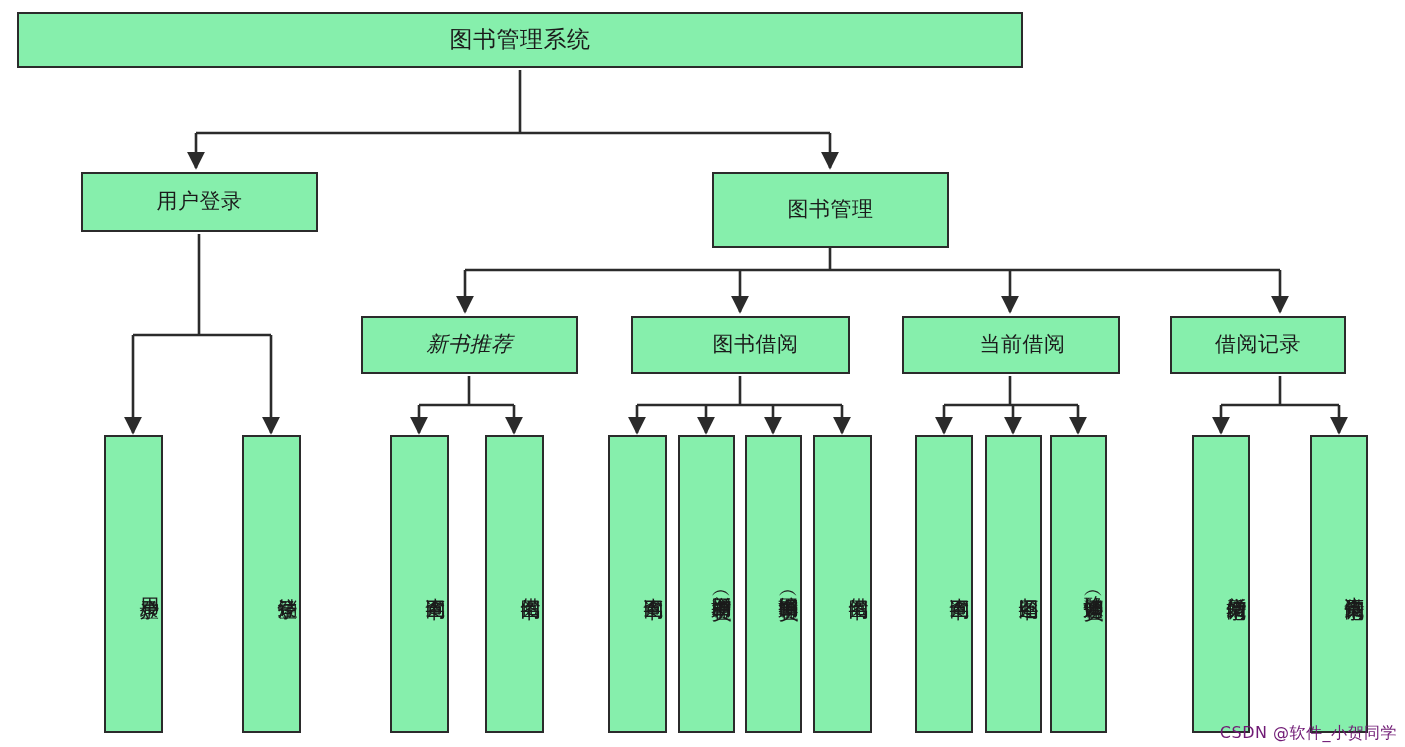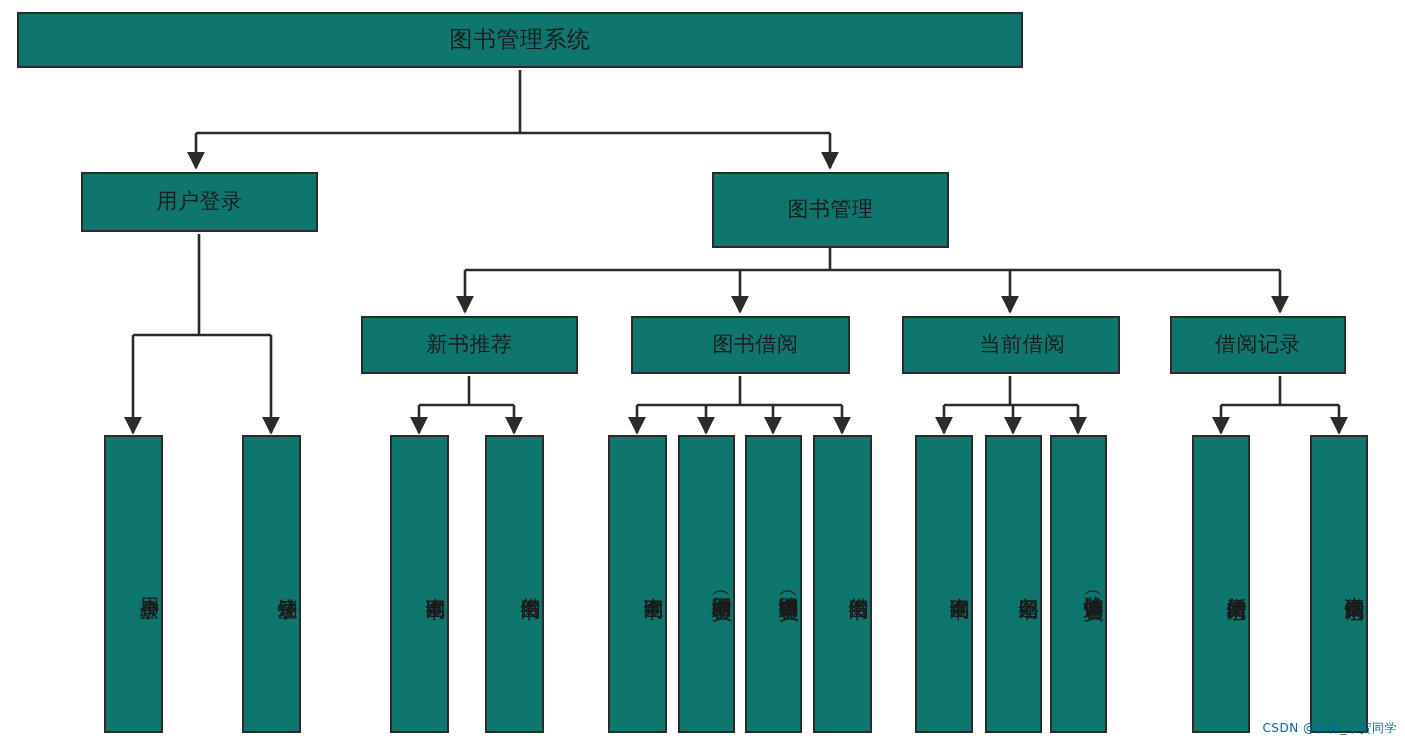--- a/index.html
+++ b/index.html
@@ -23,21 +23,21 @@
     left: 0;
     top: 0;
     width: 1405px;
     height: 747px;
     pointer-events: none;
   }
   .node {
     position: absolute;
     box-sizing: border-box;
     border: 2px solid #2b2b2b;
-    background: #0f766e;
+    background: #86efac;
     display: flex;
     align-items: center;
     justify-content: center;
     color: #1b1b1b;
   }
   .node.horiz {
     font-size: 21px;
     letter-spacing: 0.5px;
     line-height: 1.1;
   }
@@ -56,23 +56,23 @@
     writing-mode: vertical-rl;
     text-orientation: upright;
     white-space: nowrap;
   }
   #root-node {
     font-size: 23px;
   }
   #watermark {
     position: absolute;
     right: 8px;
-    bottom: 10px;
-    font-size: 12px;
-    color: #0369a1;
+    bottom: 3px;
+    font-size: 16px;
+    color: #701a75;
     letter-spacing: 0.5px;
     white-space: nowrap;
     font-family: "DejaVu Sans", "Liberation Sans", sans-serif;
   }
 </style>
 </head>
 <body>
 
 <div id="canvas">
 
@@ -125,21 +125,21 @@
       <path d="M 1339 405 L 1339 433" marker-end="url(#arrow)"></path>
     </g>
   </svg>
 
   <div class="node horiz" id="root-node" style="left:17px; top:12px; width:1006px; height:56px;">图书管理系统</div>
 
   <div class="node horiz" style="left:81px; top:172px; width:237px; height:60px;">用户登录</div>
 
   <div class="node horiz" style="left:712px; top:172px; width:237px; height:76px;">图书管理</div>
 
-  <div class="node horiz" style="left:361px; top:316px; width:217px; height:58px;">新书推荐</div>
+  <div class="node horiz" style="left:361px; top:316px; width:217px; height:58px;font-style:italic;">新书推荐</div>
 
   <div class="node horiz" style="left:631px; top:316px; width:219px; height:58px;padding-left:30px;">图书借阅</div>
 
   <div class="node horiz" style="left:902px; top:316px; width:218px; height:58px;padding-left:23px;">当前借阅</div>
 
   <div class="node horiz" style="left:1170px; top:316px; width:176px; height:58px;">借阅记录</div>
 
   <div class="node vert" style="left:104px; top:435px; width:59px; height:298px;">
     <span class="vlabel">用户登录</span>
   </div>

